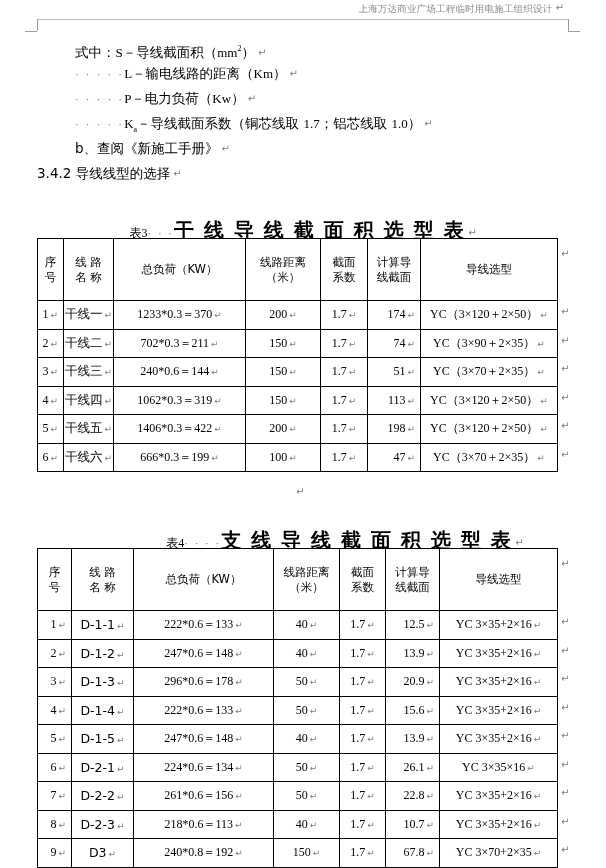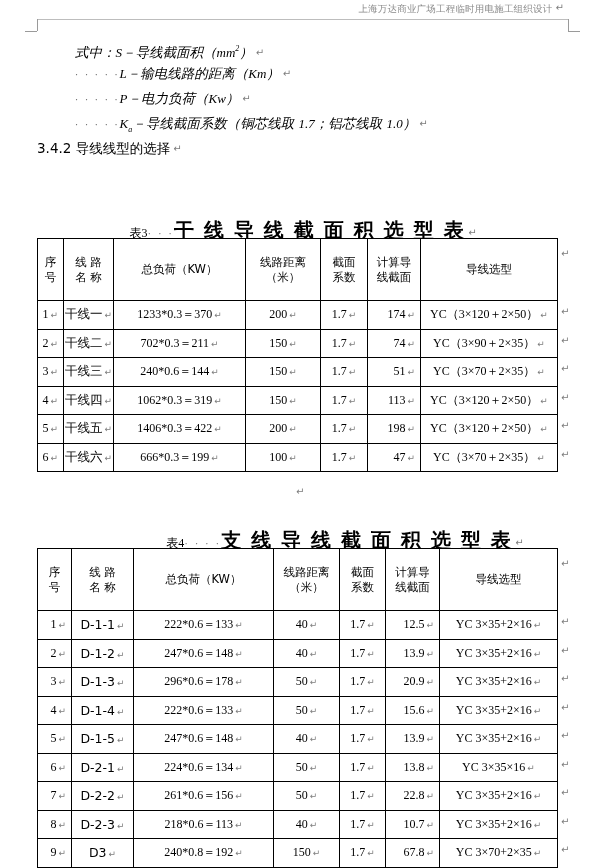--- a/index.html
+++ b/index.html
@@ -61,21 +61,21 @@
     top: 36px;
     width: 532px;
   }
   .txt-line {
     font-size: 13.5px;
     line-height: 25px;
     height: 25px;
     white-space: nowrap;
     color: #000;
   }
-  .ind-1 { padding-left: 38px; font-style: italic; }
+  .ind-1 { padding-left: 38px; }
   .ind-0 { padding-left: 0px; }
   .cjk {
     font-family: "DejaVu Sans", "Liberation Sans", sans-serif;
     font-size: 13.5px;
   }
   .lat {
     font-family: "Liberation Serif", "DejaVu Serif", serif;
     font-size: 13px;
   }
   .leader {
@@ -183,20 +183,23 @@
   </div>
 
   <div class="txt-line ind-1">
     <span class="leader">· · · · ·</span><span class="lat">P</span><span class="cjk">－</span><span class="cjk">电力负荷（</span><span class="lat">Kw</span><span class="cjk">）</span><span class="pilcrow">↵</span>
   </div>
 
   <div class="txt-line ind-1">
     <span class="leader">· · · · ·</span><span class="lat">K</span><sub class="u">a</sub><span class="cjk">－</span><span class="cjk">导线截面系数（铜芯线取 </span><span class="lat">1.7</span><span class="cjk">；铝芯线取 </span><span class="lat">1.0</span><span class="cjk">）</span><span class="pilcrow">↵</span>
   </div>
 
+  <div class="txt-line ind-1">
+    <span class="cjk">b、查阅《新施工手册》</span><span class="pilcrow">↵</span>
+  </div>
 
   <div class="txt-line ind-0">
     <span class="cjk">3.4.2 导线线型的选择</span><span class="pilcrow">↵</span>
   </div>
 </div>
 
 <div class="tbl-title" style="top:217px;">
   <span class="tnum">表3</span><span class="tdots">· · ·</span><span class="tmain">干 线 导 线 截 面 积 选 型 表</span><span class="pilcrow">↵</span>
 </div>
 
@@ -387,21 +390,21 @@
         <td class="cell"><span>1.7</span><span class="cp">↵</span></td>
         <td class="cell right"><span>13.9</span><span class="cp">↵</span></td>
         <td class="cell"><span>YC 3×35+2×16</span><span class="cp">↵</span></td>
       </tr>
       <tr style="height: 28.5px;">
         <td class="cell right"><span>6</span><span class="cp">↵</span></td>
         <td class="cell cjk-c"><span>D-2-1</span><span class="cp">↵</span></td>
         <td class="cell"><span>224*0.6＝134</span><span class="cp">↵</span></td>
         <td class="cell"><span>50</span><span class="cp">↵</span></td>
         <td class="cell"><span>1.7</span><span class="cp">↵</span></td>
-        <td class="cell right"><span>13.8</span><span class="cp">↵</span></td>
+        <td class="cell right"><span>26.1</span><span class="cp">↵</span></td>
         <td class="cell"><span>YC 3×35×16</span><span class="cp">↵</span></td>
       </tr>
       <tr style="height: 28.5px;">
         <td class="cell right"><span>7</span><span class="cp">↵</span></td>
         <td class="cell cjk-c"><span>D-2-2</span><span class="cp">↵</span></td>
         <td class="cell"><span>261*0.6＝156</span><span class="cp">↵</span></td>
         <td class="cell"><span>50</span><span class="cp">↵</span></td>
         <td class="cell"><span>1.7</span><span class="cp">↵</span></td>
         <td class="cell right"><span>22.8</span><span class="cp">↵</span></td>
         <td class="cell"><span>YC 3×35+2×16</span><span class="cp">↵</span></td>

